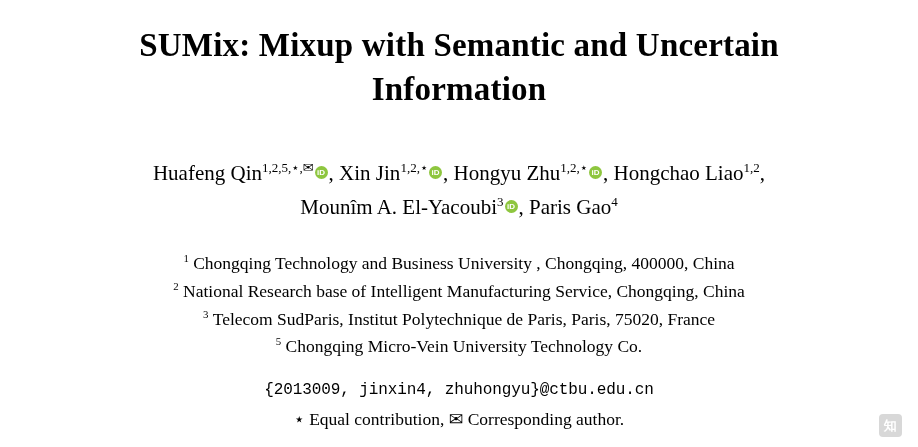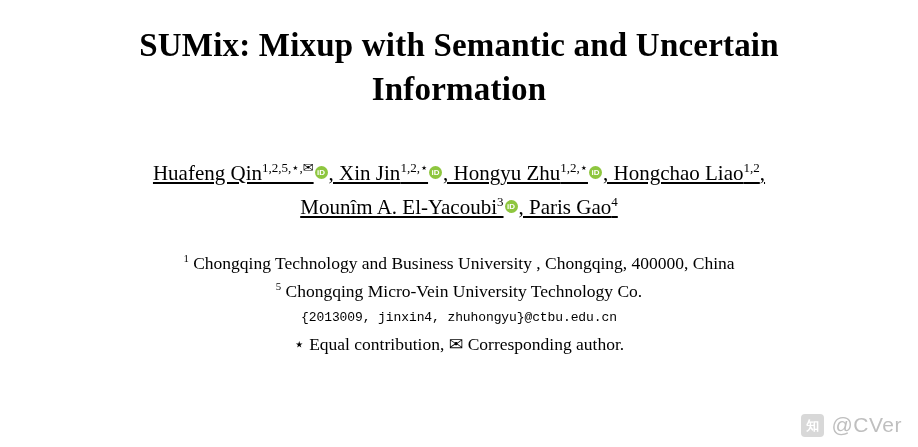--- a/index.html
+++ b/index.html
@@ -39,21 +39,20 @@
     font-size: 21px;
     line-height: 1.6;
     color: #000000;
     max-width: 830px;
     margin-left: auto;
     margin-right: auto;
   }
 
   .authors .line {
     white-space: normal;
-    text-decoration: underline;
   }
 
   sup {
     font-size: 0.62em;
     vertical-align: super;
     line-height: 0;
   }
 
   .orcid {
     display: inline-block;
@@ -88,22 +87,22 @@
     line-height: 1.58;
     color: #000000;
   }
   .affiliations .aff {
     display: block;
     text-align: center;
   }
 
   .email {
     font-family: "Liberation Mono", monospace;
-    font-size: 13px;
-    margin-top: 2px;
+    font-size: 16px;
+    margin-top: 17px;
     letter-spacing: -0.1px;
   }
 
   .footnote {
     font-size: 17.5px;
     margin-top: 3px;
   }
 
   .watermark {
     position: absolute;
@@ -141,24 +140,25 @@
     <div class="line">
       <span>Huafeng Qin</span><sup>1,2,5,⋆,✉</sup><span class="orcid"></span><span>, Xin Jin</span><sup>1,2,⋆</sup><span class="orcid"></span><span>, Hongyu Zhu</span><sup>1,2,⋆</sup><span class="orcid"></span><span>, Hongchao Liao</span><sup>1,2</sup><span>,</span>
     </div>
     <div class="line">
       <span>Mounîm A. El-Yacoubi</span><sup>3</sup><span class="orcid"></span><span>, Paris Gao</span><sup>4</sup>
     </div>
   </div>
 
   <div class="affiliations">
     <span class="aff"><sup>1</sup>&nbsp;<span>Chongqing Technology and Business University , Chongqing, 400000, China</span></span>
+    <span class="aff"><sup>2</sup>&nbsp;<span>National Research base of Intelligent Manufacturing Service, Chongqing, China</span></span>
+    <span class="aff"><sup>3</sup>&nbsp;<span>Telecom SudParis, Institut Polytechnique de Paris, Paris, 75020, France</span></span>
     <span class="aff"><sup>5</sup>&nbsp;<span>Chongqing Micro-Vein University Technology Co.</span></span>
 
     <div class="email">{2013009, jinxin4, zhuhongyu}@ctbu.edu.cn</div>
     <div class="footnote">⋆ Equal contribution, ✉ Corresponding author.</div>
   </div>
 
 </div>
 
 <div class="watermark">
   <span class="wm-logo">知</span>
-  <span>@CVer</span>
 </div>
 
 </body></html>

